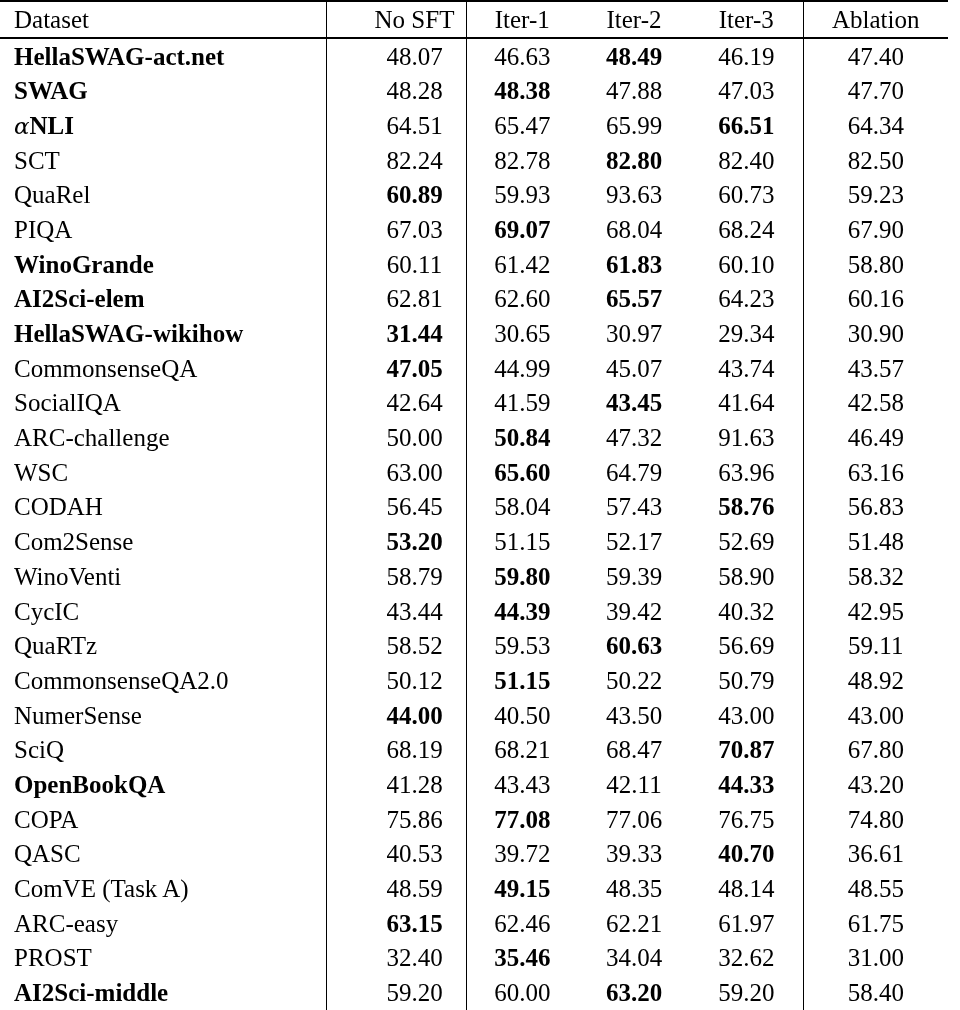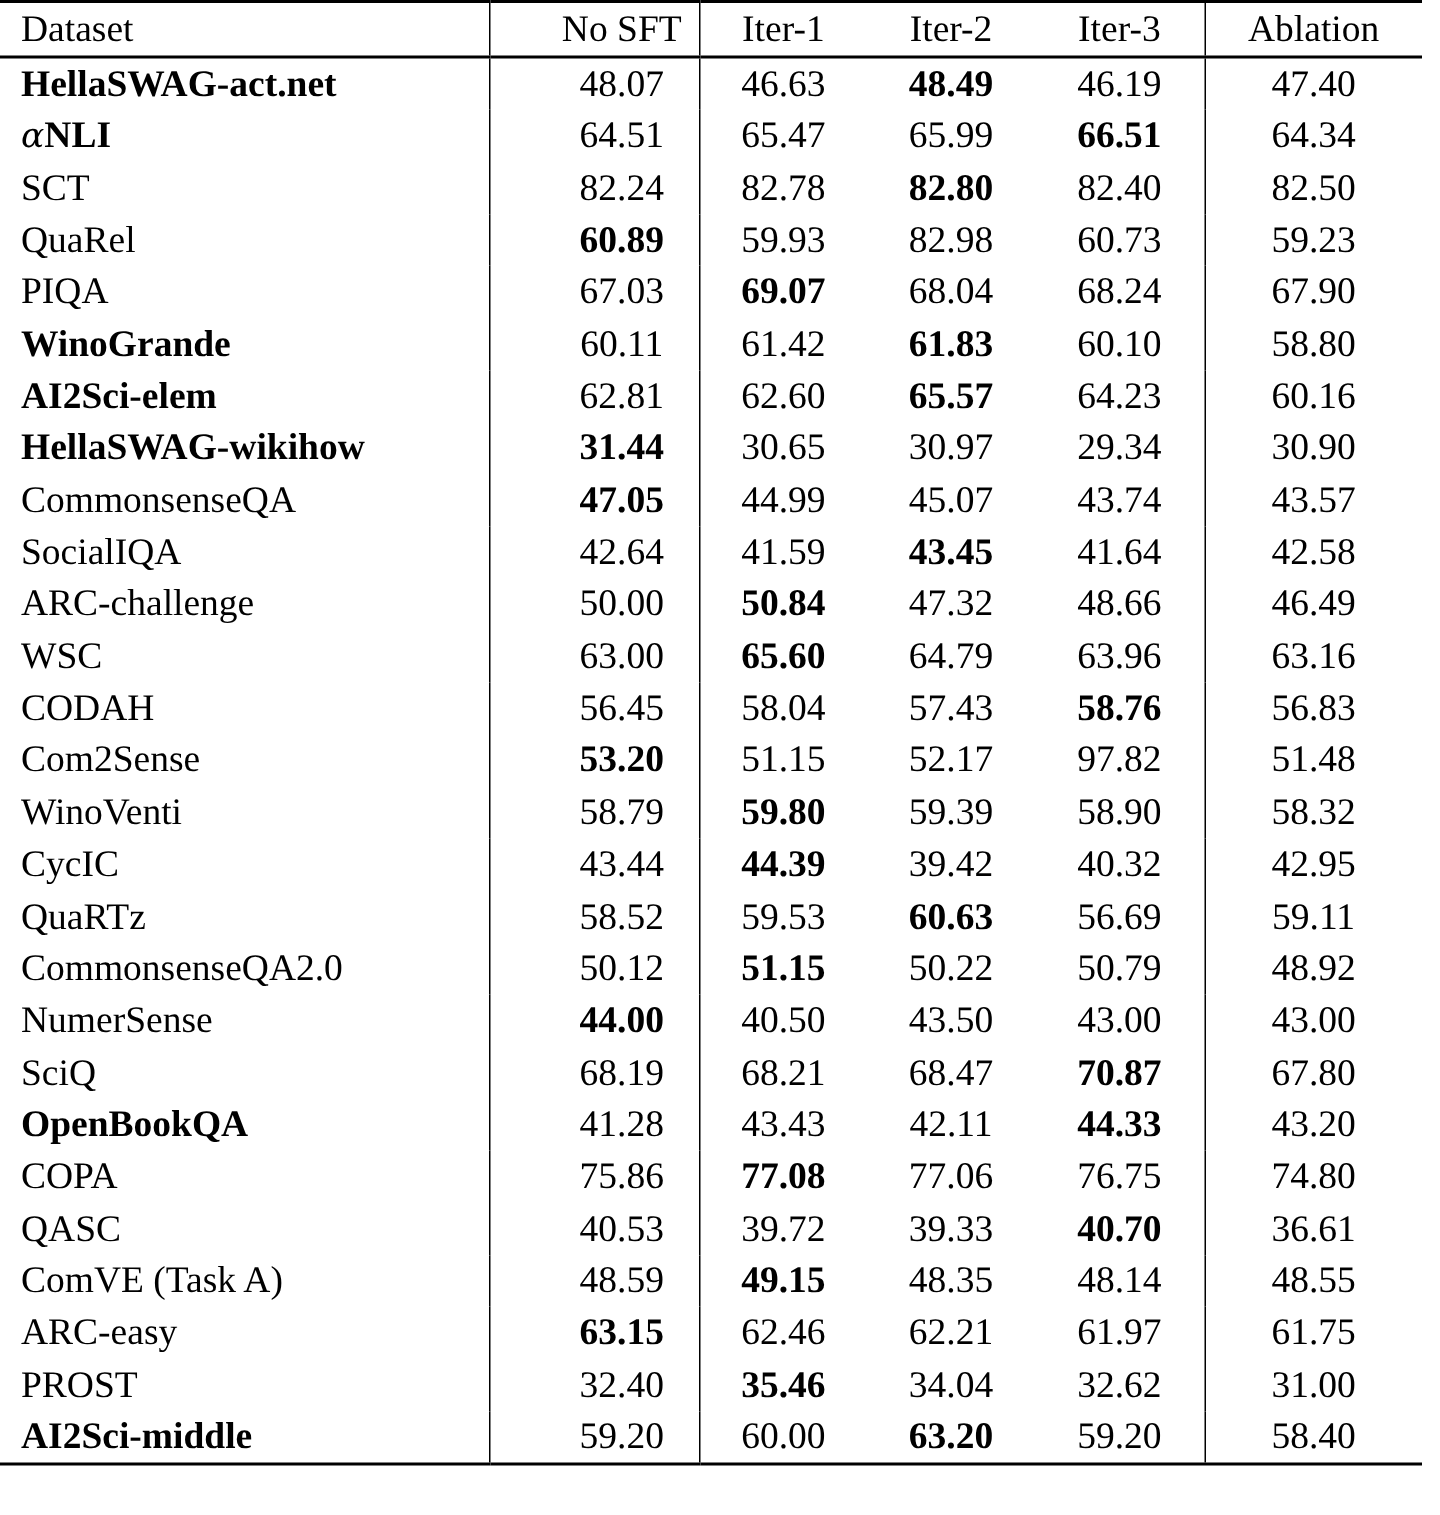--- a/index.html
+++ b/index.html
@@ -112,40 +112,48 @@
     <tbody id="results-body">
         <tr>
           <td class="ds-cell col-dataset b">HellaSWAG-act.net</td>
           <td class="num-cell col-nosft">48.07</td>
           <td class="num-cell">46.63</td>
           <td class="num-cell b">48.49</td>
           <td class="num-cell col-iter3">46.19</td>
           <td class="num-cell">47.40</td>
         </tr>
         <tr>
+          <td class="ds-cell col-dataset b">SWAG</td>
+          <td class="num-cell col-nosft">48.28</td>
+          <td class="num-cell b">48.38</td>
+          <td class="num-cell">47.88</td>
+          <td class="num-cell col-iter3">47.03</td>
+          <td class="num-cell">47.70</td>
+        </tr>
+        <tr>
           <td class="ds-cell col-dataset"><span class="alpha">α</span><span class="b">NLI</span></td>
           <td class="num-cell col-nosft">64.51</td>
           <td class="num-cell">65.47</td>
           <td class="num-cell">65.99</td>
           <td class="num-cell col-iter3 b">66.51</td>
           <td class="num-cell">64.34</td>
         </tr>
         <tr>
           <td class="ds-cell col-dataset">SCT</td>
           <td class="num-cell col-nosft">82.24</td>
           <td class="num-cell">82.78</td>
           <td class="num-cell b">82.80</td>
           <td class="num-cell col-iter3">82.40</td>
           <td class="num-cell">82.50</td>
         </tr>
         <tr>
           <td class="ds-cell col-dataset">QuaRel</td>
           <td class="num-cell col-nosft b">60.89</td>
           <td class="num-cell">59.93</td>
-          <td class="num-cell">82.98</td>
+          <td class="num-cell">93.63</td>
           <td class="num-cell col-iter3">60.73</td>
           <td class="num-cell">59.23</td>
         </tr>
         <tr>
           <td class="ds-cell col-dataset">PIQA</td>
           <td class="num-cell col-nosft">67.03</td>
           <td class="num-cell b">69.07</td>
           <td class="num-cell">68.04</td>
           <td class="num-cell col-iter3">68.24</td>
           <td class="num-cell">67.90</td>
@@ -188,21 +196,21 @@
           <td class="num-cell">41.59</td>
           <td class="num-cell b">43.45</td>
           <td class="num-cell col-iter3">41.64</td>
           <td class="num-cell">42.58</td>
         </tr>
         <tr>
           <td class="ds-cell col-dataset">ARC-challenge</td>
           <td class="num-cell col-nosft">50.00</td>
           <td class="num-cell b">50.84</td>
           <td class="num-cell">47.32</td>
-          <td class="num-cell col-iter3">48.66</td>
+          <td class="num-cell col-iter3">91.63</td>
           <td class="num-cell">46.49</td>
         </tr>
         <tr>
           <td class="ds-cell col-dataset">WSC</td>
           <td class="num-cell col-nosft">63.00</td>
           <td class="num-cell b">65.60</td>
           <td class="num-cell">64.79</td>
           <td class="num-cell col-iter3">63.96</td>
           <td class="num-cell">63.16</td>
         </tr>
@@ -212,21 +220,21 @@
           <td class="num-cell">58.04</td>
           <td class="num-cell">57.43</td>
           <td class="num-cell col-iter3 b">58.76</td>
           <td class="num-cell">56.83</td>
         </tr>
         <tr>
           <td class="ds-cell col-dataset">Com2Sense</td>
           <td class="num-cell col-nosft b">53.20</td>
           <td class="num-cell">51.15</td>
           <td class="num-cell">52.17</td>
-          <td class="num-cell col-iter3">97.82</td>
+          <td class="num-cell col-iter3">52.69</td>
           <td class="num-cell">51.48</td>
         </tr>
         <tr>
           <td class="ds-cell col-dataset">WinoVenti</td>
           <td class="num-cell col-nosft">58.79</td>
           <td class="num-cell b">59.80</td>
           <td class="num-cell">59.39</td>
           <td class="num-cell col-iter3">58.90</td>
           <td class="num-cell">58.32</td>
         </tr>

